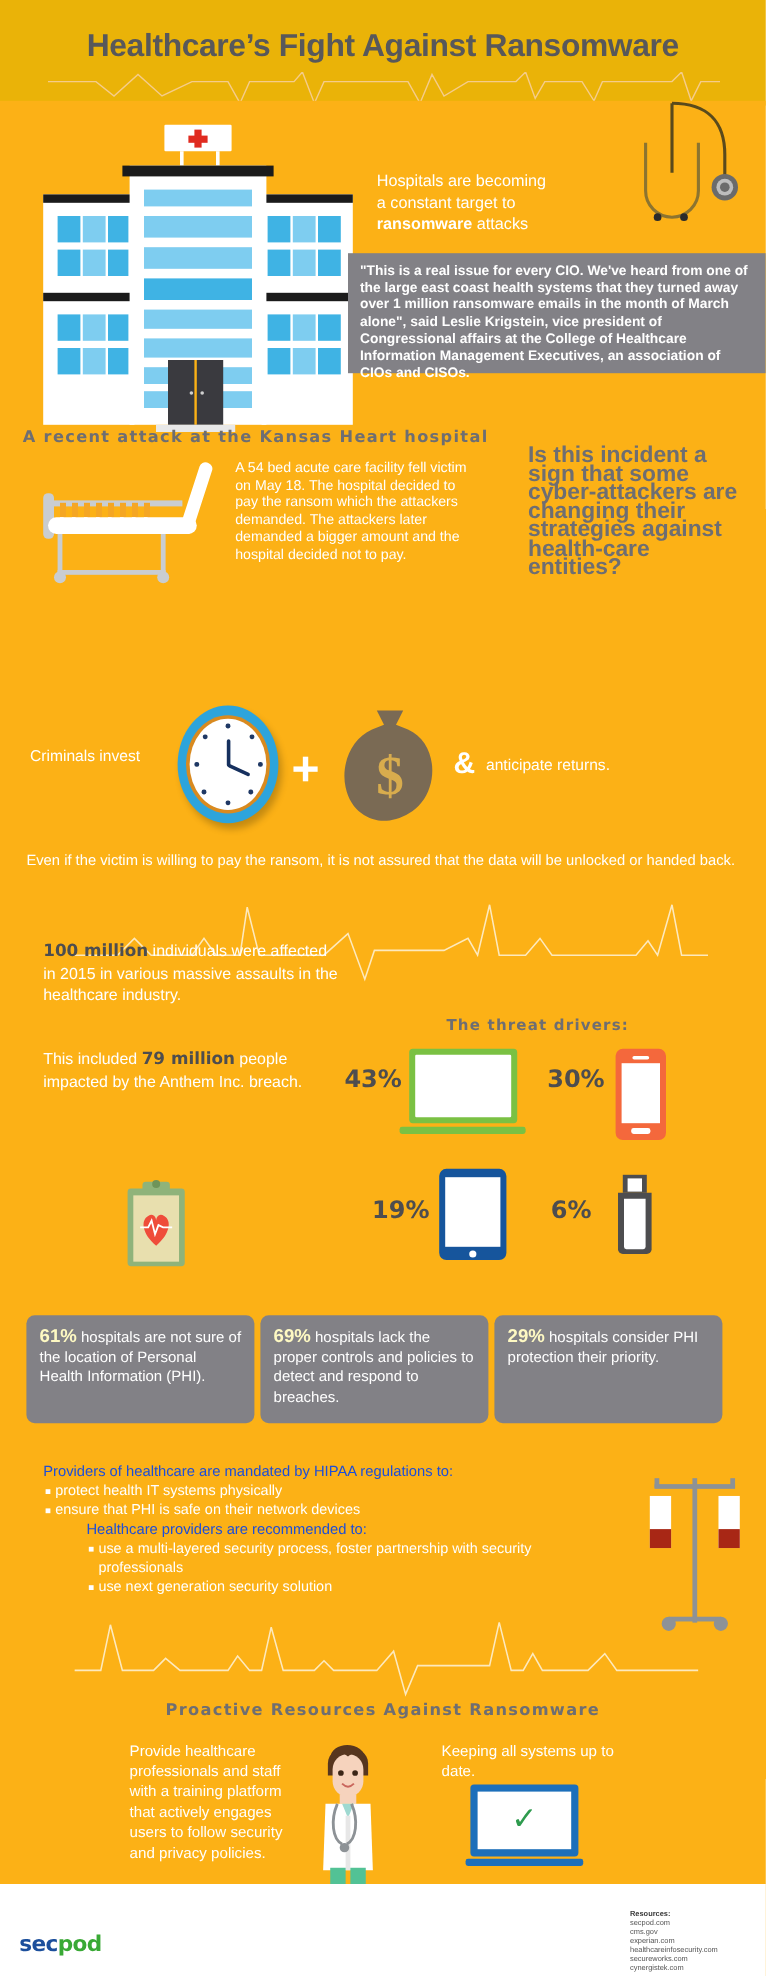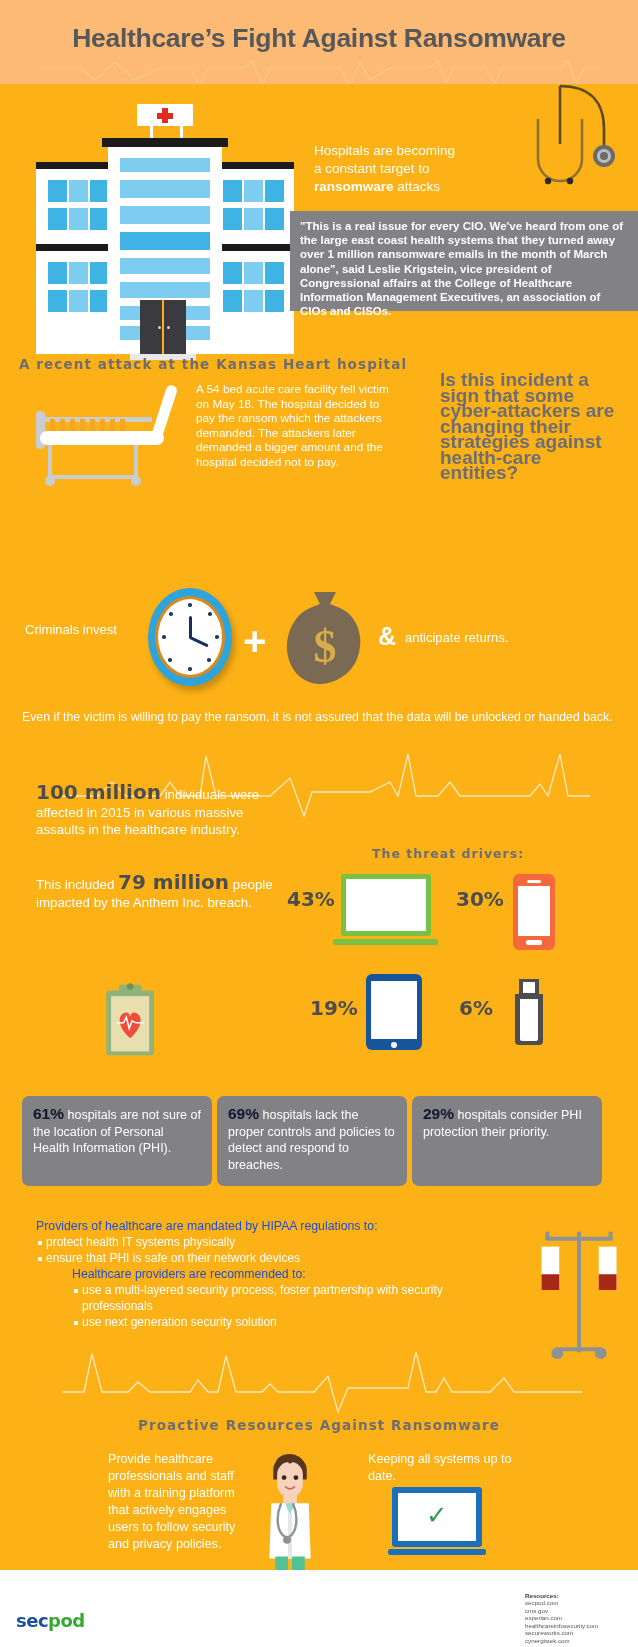--- a/index.html
+++ b/index.html
@@ -9,21 +9,21 @@
     background: #ffffff;
     font-family: "Liberation Sans", sans-serif;
     overflow: hidden;
     position: relative;
   }
   .page { position: relative; width: 638px; height: 1647px; }
 
   
   .header {
     position: absolute; left: 0; top: 0; width: 638px; height: 88px;
-    background: #fdba74;
+    background: #eab308;
   }
   .header-title {
     position: absolute; left: 0; top: 23px; width: 638px;
     text-align: center;
     font-size: 26.5px; font-weight: bold; color: #58585a;
     letter-spacing: -0.3px;
     font-family: "Liberation Sans", sans-serif;
   }
   .header-ekg { position: absolute; left: 40px; top: 60px; }
 
@@ -130,21 +130,21 @@
     color: #ffffff; font-size: 12.3px; line-height: 15.5px;
   }
   .ekg2 { position: absolute; left: 60px; top: 668px; }
 
   
   .hundred-block {
     position: absolute; left: 36px; top: 700px; width: 250px;
     color: #ffffff; font-size: 13.3px; line-height: 17.5px;
   }
   .big-num {
-    color: #4d4d4f; font-weight: bold; font-size: 20px;
+    color: #4d4d4f; font-weight: bold; font-size: 14px;
     font-family: "DejaVu Sans", sans-serif;
   }
   .seventynine-block {
     position: absolute; left: 36px; top: 790px; width: 250px;
     color: #ffffff; font-size: 13.3px; line-height: 17.5px;
   }
 
   
   .clipboard { position: absolute; left: 102px; top: 895px; width: 62px; height: 80px; }
 
@@ -176,21 +176,21 @@
   .usb-body-in { position: absolute; left: 7px; top: 20px; width: 18px; height: 42px; background: #ffffff; border-radius: 0 0 2px 2px; }
 
   
   .stat-boxes { position: absolute; left: 0; top: 1012px; width: 638px; }
   .stat-box {
     position: absolute; top: 0; width: 190px; height: 90px;
     background: #828186; border-radius: 7px;
     padding: 10px 11px; color: #ffffff;
     font-size: 12.5px; line-height: 16.5px;
   }
-  .stat-box .pctb { color: #0f172a; font-weight: bold; font-size: 15.5px; }
+  .stat-box .pctb { color: #fef9c3; font-weight: bold; font-size: 15.5px; }
   #sb0 { left: 22px; }
   #sb1 { left: 217px; }
   #sb2 { left: 412px; }
 
   
   .hipaa { position: absolute; left: 36px; top: 1134px; width: 470px; }
   .hipaa-head { color: #1d4ed8; font-size: 12.3px; line-height: 16px; }
   .hipaa-li {
     color: #ffffff; font-size: 12px; line-height: 16px;
     padding-left: 10px; position: relative;

